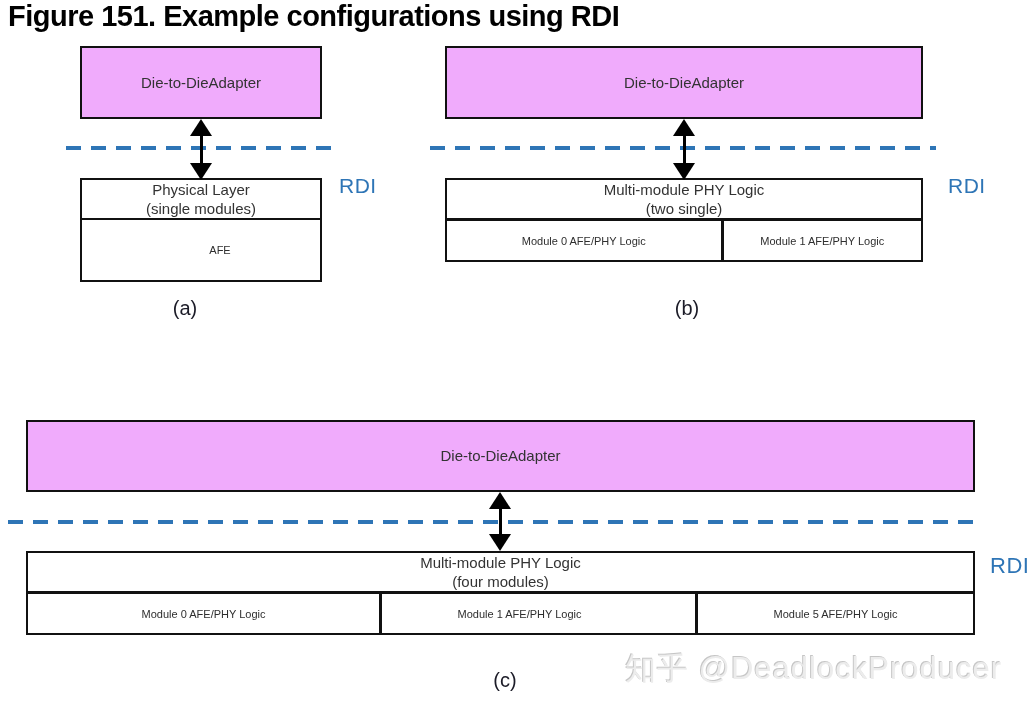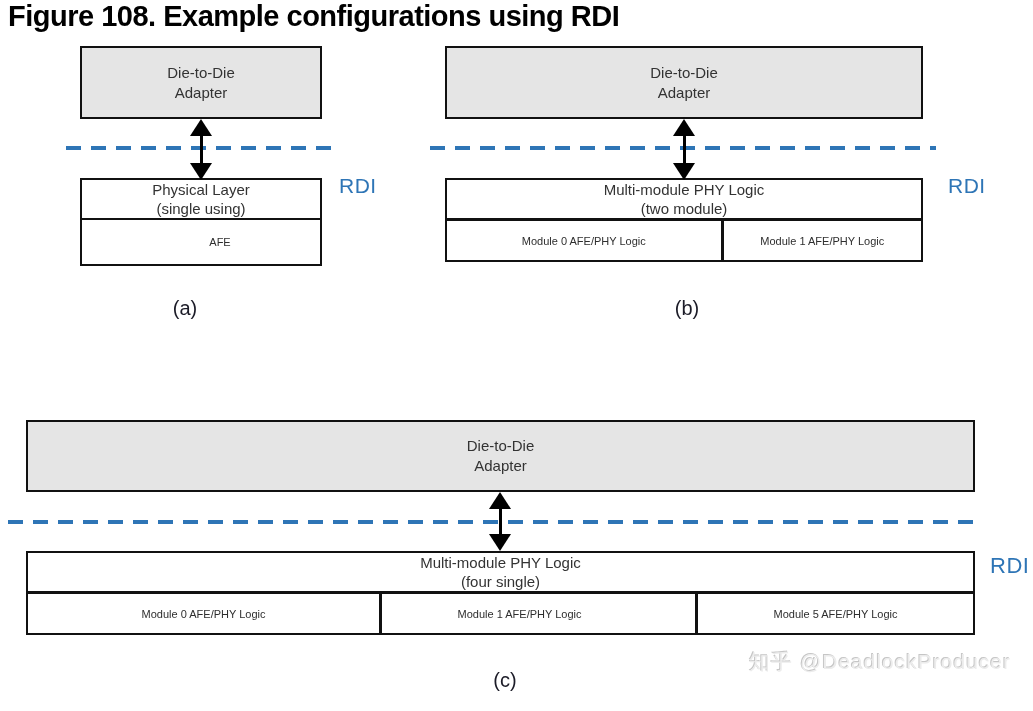--- a/index.html
+++ b/index.html
@@ -8,22 +8,22 @@
   .canvas {
     position: relative; width: 1033px; height: 711px; overflow: hidden;
     background: #ffffff; font-family: "Liberation Sans", sans-serif; color: var(--boxtext);
   }
   .title {
     position: absolute; left: 8px; top: 0px;
     font-size: 29px; font-weight: 700; color: #000;
     letter-spacing: -0.5px; white-space: nowrap;
   }
   .box {
-    position: absolute; border: 2px solid var(--ink); background: #e5e5e5;
-    display: flex; flex-direction: column; align-items: center; justify-content: center;
+    position: absolute; border: 2px solid var(--ink); background: #f0abfc;
+    display: flex; flex-direction: row; align-items: center; justify-content: center;
     text-align: center; font-size: 15px; line-height: 20px; color: var(--boxtext);
   }
   .phybox { position: absolute; border: 2px solid var(--ink); background: #fff; display: flex; flex-direction: column; }
   .phy-head { flex: 0 0 38px; display: flex; flex-direction: column; align-items: center; justify-content: center; font-size: 15px; line-height: 19px; text-align: center; }
   .mod-row { flex: 1 1 auto; display: flex; border-top: 2px solid var(--ink); }
   .mod-row.thick { border-top-width: 3px; justify-content: center; }
   .mod { flex: 1 1 0; display: flex; align-items: center; justify-content: center; font-size: 11px; text-align: center; color: #2e2e2e; margin-left: 38px; }
   .mod + .mod { border-left: 3px solid var(--ink); }
   .dash {
     position: absolute; height: 4px;
@@ -33,30 +33,30 @@
     position: absolute; color: var(--rdi-blue); font-size: 21px; font-weight: 500; letter-spacing: 0.5px; white-space: nowrap; margin-top: 39px;
   }
   .rdi-label.big { font-size: 22px; }
   .arrow { position: absolute; width: 22px; z-index: 3; }
   .arrow .shaft { position: absolute; left: 9.5px; top: 10px; bottom: 10px; width: 3px; background: #000; }
   .arrow .head { position: absolute; left: 0; width: 0; height: 0; border-left: 11px solid transparent; border-right: 11px solid transparent; }
   .arrow .head.up   { top: 0; border-bottom: 17px solid #000; }
   .arrow .head.down { bottom: 0; border-top: 17px solid #000; }
   .caption { position: absolute; width: 90px; text-align: center; font-size: 20px; color: #1c1c28; }
   .watermark {
-    position: absolute; right: 22px; top: 648px; font-size: 21px; letter-spacing: 1px;
+    position: absolute; right: 31px; top: 648px; font-size: 31px; letter-spacing: 1px;
     color: #ececec; white-space: nowrap;
     text-shadow: -1px -1px 0 #c6c6c6, 1px 1px 0 #ffffff;
   }
   
   .a-adapter { left: 80px;  top: 46px;  width: 242px; height: 73px; }
   .a-dash    { left: 66px;  top: 146px; width: 268px; }
   .a-rdi     { left: 339px; top: 135px; }
   .a-arrow   { left: 190px; top: 119px; height: 61px; }
-  .a-phy     { left: 80px;  top: 178px; width: 242px; height: 88px; }
+  .a-phy     { left: 80px;  top: 178px; width: 242px; height: 104px; }
   .a-cap     { left: 140px; top: 297px; }
   
   .b-adapter { left: 445px; top: 46px;  width: 478px; height: 73px; }
   .b-dash    { left: 430px; top: 146px; width: 506px; }
   .b-rdi     { left: 948px; top: 135px; }
   .b-arrow   { left: 673px; top: 119px; height: 61px; }
   .b-phy     { left: 445px; top: 178px; width: 478px; height: 84px; }
   .b-cap     { left: 642px; top: 297px; }
   
   .c-adapter { left: 26px;  top: 420px; width: 949px; height: 72px; }
@@ -64,38 +64,38 @@
   .c-rdi     { left: 990px; top: 514px; }
   .c-arrow   { left: 489px; top: 492px; height: 59px; }
   .c-phy     { left: 26px;  top: 551px; width: 949px; height: 84px; }
   .c-cap     { left: 460px; top: 669px; }
 </style>
 </head>
 <body>
 
 <div class="canvas">
 
-  <div class="title">Figure 108. Example configurations using RDI</div>
+  <div class="title">Figure 151. Example configurations using RDI</div>
 
   <div>
     <div class="box a-adapter">
       <div>Die-to-Die</div>
       <div>Adapter</div>
     </div>
     <div class="dash a-dash"></div>
     <div class="arrow a-arrow">
       <span class="head up"></span>
       <span class="shaft"></span>
       <span class="head down"></span>
     </div>
     <div class="rdi-label a-rdi">RDI</div>
     <div class="phybox a-phy">
       <div class="phy-head">
         <div>Physical Layer</div>
-        <div>(single using)</div>
+        <div>(single modules)</div>
       </div>
       <div class="mod-row">
         <div class="mod">AFE</div>
       </div>
     </div>
     <div class="caption a-cap">(a)</div>
   </div>
 
   <div>
     <div class="box b-adapter">
@@ -105,21 +105,21 @@
     <div class="dash b-dash"></div>
     <div class="arrow b-arrow">
       <span class="head up"></span>
       <span class="shaft"></span>
       <span class="head down"></span>
     </div>
     <div class="rdi-label b-rdi">RDI</div>
     <div class="phybox b-phy">
       <div class="phy-head">
         <div>Multi-module PHY Logic</div>
-        <div>(two module)</div>
+        <div>(two single)</div>
       </div>
       <div class="mod-row thick">
         <div class="mod">Module 0 AFE/PHY Logic</div>
         <div class="mod">Module 1 AFE/PHY Logic</div>
       </div>
     </div>
     <div class="caption b-cap">(b)</div>
   </div>
 
   <div>
@@ -130,21 +130,21 @@
     <div class="dash c-dash"></div>
     <div class="arrow c-arrow">
       <span class="head up"></span>
       <span class="shaft"></span>
       <span class="head down"></span>
     </div>
     <div class="rdi-label big c-rdi">RDI</div>
     <div class="phybox c-phy">
       <div class="phy-head">
         <div>Multi-module PHY Logic</div>
-        <div>(four single)</div>
+        <div>(four modules)</div>
       </div>
       <div class="mod-row thick">
         <div class="mod">Module 0 AFE/PHY Logic</div>
         <div class="mod">Module 1 AFE/PHY Logic</div>
         <div class="mod">Module 5 AFE/PHY Logic</div>
       </div>
     </div>
     <div class="caption c-cap">(c)</div>
   </div>
 

